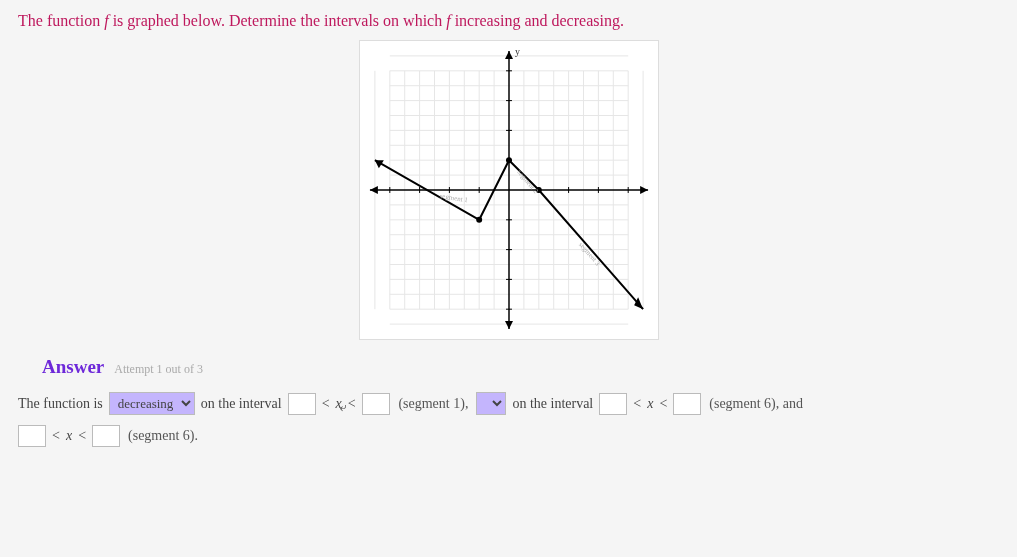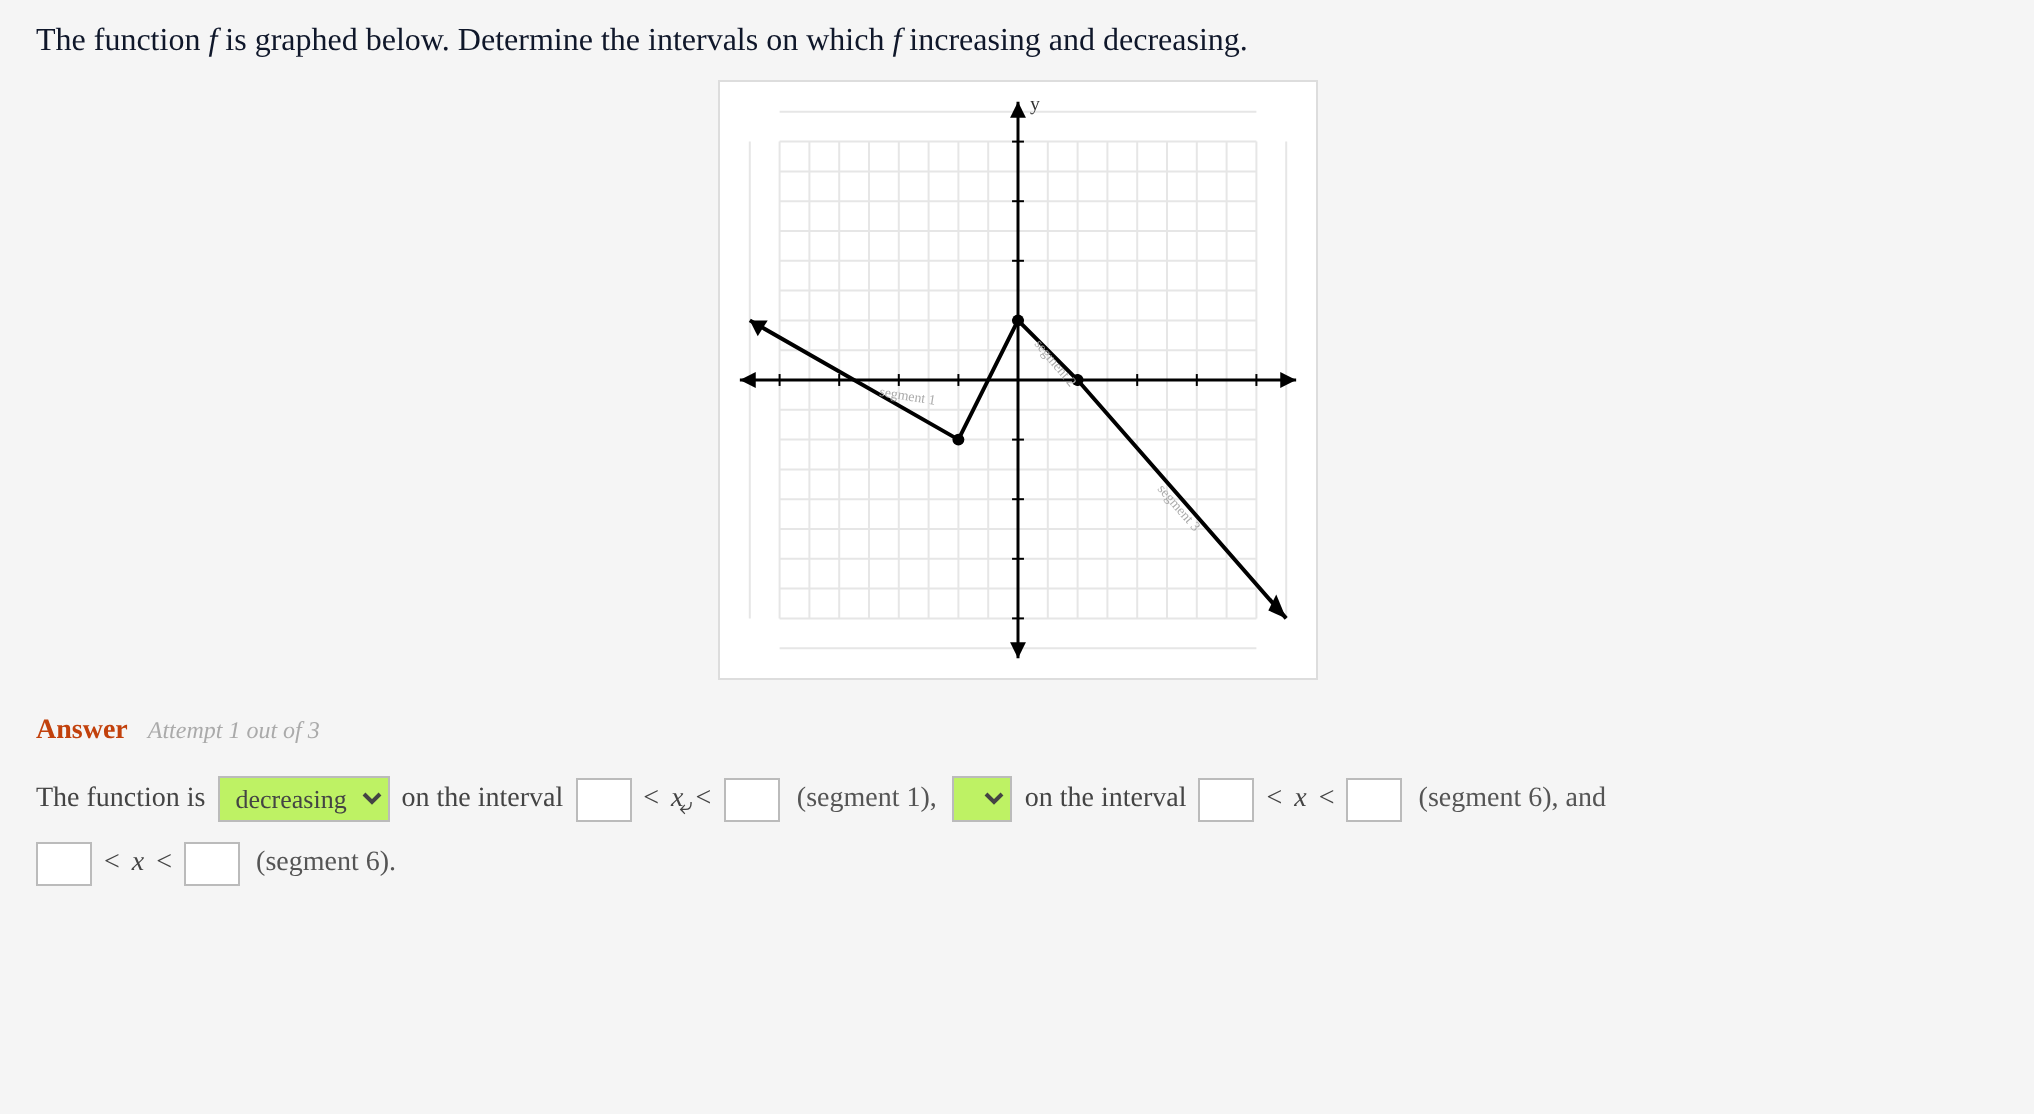--- a/index.html
+++ b/index.html
@@ -9,55 +9,55 @@
       width: 1017px;
       height: 557px;
       color: #333;
       position: relative;
     }
     .page {
       padding: 12px 18px;
     }
     .question {
       font-size: 16px;
-      color: #0f172a;
+      color: #be185d;
       margin-bottom: 10px;
     }
     .question .f { font-style: italic; font-family: Georgia, serif; }
     .graph-wrap {
       display: flex;
       justify-content: center;
       margin: 6px 0 10px 0;
     }
     svg.graph {
       background: #fff;
       border: 1px solid #ddd;
     }
     .answer-section {
       margin-top: 6px;
       padding-top: 6px;
     }
-    .answer-label { font-weight: bold; color: #c2410c; font-size: 14px; }
-    .attempt { color: #aaa; font-size: 12px; margin-left: 6px; font-style: italic; }
+    .answer-label { font-weight: bold; color: #6d28d9; font-size: 19px; margin-left: 24px; }
+    .attempt { color: #aaa; font-size: 12px; margin-left: 6px; }
     .answer-line {
       margin-top: 14px;
       display: flex;
       flex-wrap: wrap;
       align-items: center;
       gap: 6px;
       font-size: 14px;
       color: #444;
     }
     .answer-line .text { white-space: nowrap; text-align: center; }
     select.behavior {
       font-family: inherit;
       font-size: 13px;
       padding: 2px 4px;
       border: 1px solid #bbb;
-      background: #bef264;
+      background: #c4b5fd;
       color: #444;
     }
     input.num {
       width: 28px;
       height: 22px;
       border: 1px solid #bbb;
       background: #fff;
       text-align: center;
       font-size: 13px;
     }

